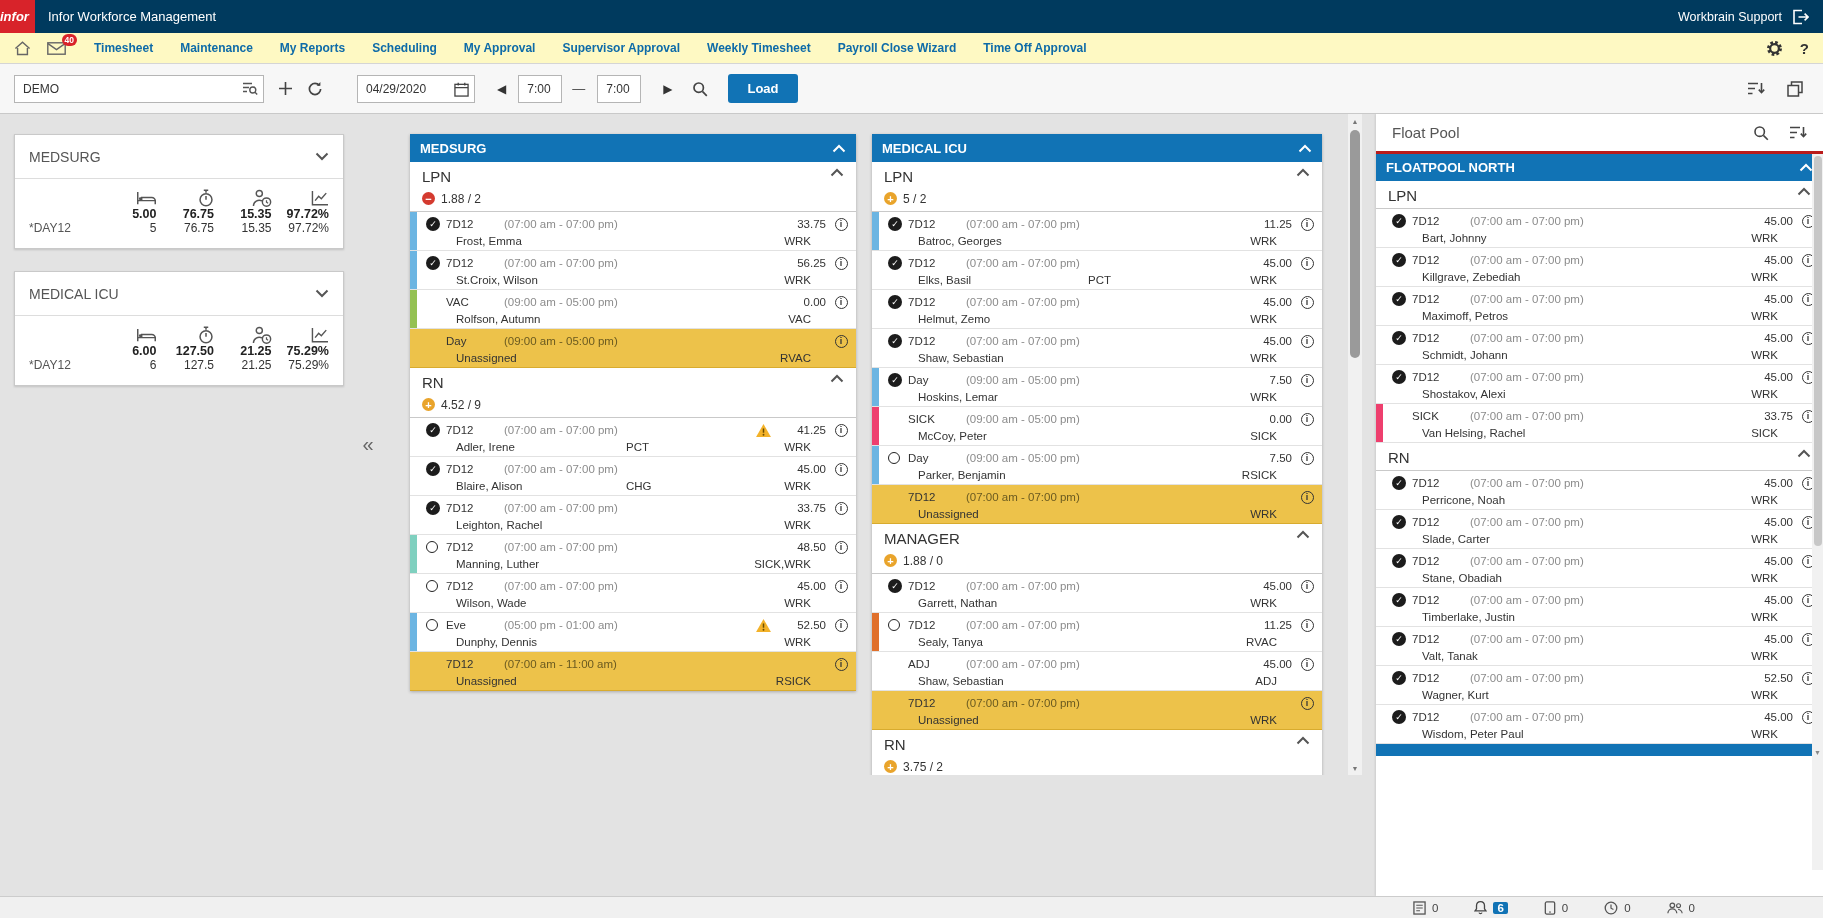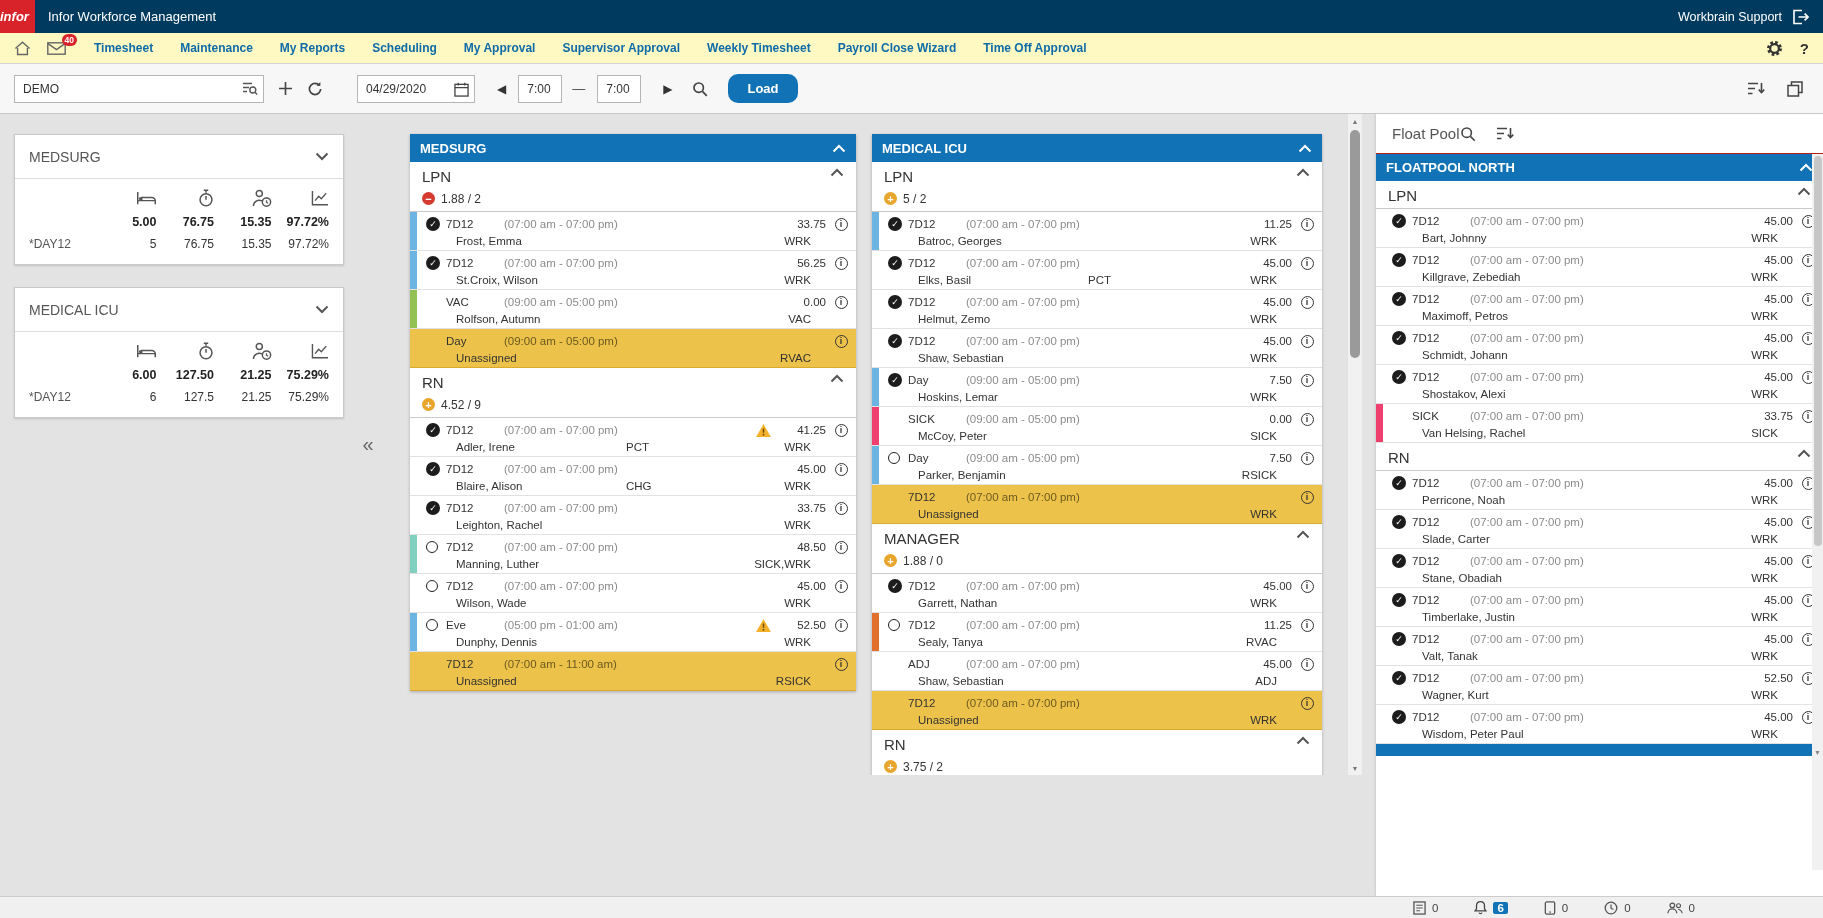--- a/index.html
+++ b/index.html
@@ -29,29 +29,29 @@
   .tb-input{height:28px;border:1px solid #b5b5b5;background:#fff;font-size:12px;color:#333;padding:0 8px;font-family:"Liberation Sans",sans-serif}
   .team-box{position:relative;width:250px}
   .team-box input{width:100%;padding-right:30px}
   .in-icon{position:absolute;right:6px;top:6px;cursor:pointer}
   .tb-ic{color:#444;cursor:pointer;margin-left:14px;display:inline-flex;align-items:center}
   .date-box{position:relative;width:118px;margin-left:34px}
   .date-box input{width:100%;padding-right:26px}
   .arrow-btn{font-size:12px;color:#333;cursor:pointer;margin-left:22px}
   .time-in{width:44px;margin-left:12px}
   .dash{color:#444;margin-left:10px;font-size:13px}
-  .load-btn{height:29px;padding:0 19px;background:#1173b5;color:#fff;font-weight:bold;font-size:13px;border:none;border-radius:10px;cursor:pointer;margin-left:20px;font-family:"Liberation Sans",sans-serif}
+  .load-btn{height:29px;padding:0 19px;background:#1173b5;color:#fff;font-weight:bold;font-size:13px;border:none;border-radius:3px;cursor:pointer;margin-left:20px;font-family:"Liberation Sans",sans-serif}
   .tb-right{margin-left:auto;display:flex;gap:22px;align-items:center;padding-right:6px}
 
   
   .content{flex:1;display:flex;background:#e3e3e3;overflow:hidden}
   .sidebar{width:352px;flex:none;padding:20px 0 0 14px}
   .mcard{width:330px;background:#fff;border:1px solid #c9c9c9;box-shadow:0 1px 2px rgba(0,0,0,.15);margin-bottom:22px}
   .mcard-head{height:44px;display:flex;align-items:center;justify-content:space-between;padding:0 14px;border-bottom:1px solid #ddd;font-size:14px;color:#555}
-  .mgrid{display:grid;grid-template-columns:70px 1fr 1fr 1fr 1fr;padding:10px 14px 13px;row-gap:8px;align-items:center}
+  .mgrid{display:grid;grid-template-columns:70px 1fr 1fr 1fr 1fr;padding:10px 14px 13px;row-gap:0;align-items:center}
   .mgrid>span{justify-self:end}
   .mg-label{justify-self:start!important;font-size:12px;color:#555}
   .mg-ic{color:#555}
   .mg-val{font-weight:bold;color:#222;font-size:12.5px}
   .mg-cell{font-size:12px;color:#333}
   .handle{width:32px;flex:none;height:661px;display:flex;align-items:center;justify-content:center;color:#666;font-size:20px;cursor:pointer}
 
   .board{width:964px;flex:none;height:661px;overflow:hidden;display:flex;padding:20px 26px 0;gap:16px}
   .sched-col{background:#fff;box-shadow:0 1px 3px rgba(0,0,0,.25);height:fit-content;flex:none}
   .col-1{width:446px}.col-2{width:450px}
@@ -86,21 +86,21 @@
   .code{margin-left:auto;text-align:right}
 
   
   .vscroll{width:14px;flex:none;height:661px;background:#f1f1f1;position:relative;cursor:pointer}
   .vs-up,.vs-dn{position:absolute;left:0;right:0;height:14px;display:flex;align-items:center;justify-content:center;color:#777;font-size:7px;cursor:pointer}
   .vs-up{top:0}.vs-dn{bottom:0}
   .vs-thumb{position:absolute;top:16px;left:2px;width:10px;height:228px;background:#9a9a9a;border-radius:5px;cursor:pointer}
 
   
   .floatpool{width:447px;flex:none;margin-left:14px;background:#fff;position:relative;display:flex;flex-direction:column;box-shadow:-1px 0 2px rgba(0,0,0,.1)}
-  .fp-head{height:40px;flex:none;display:flex;align-items:center;justify-content:flex-start;padding:0 16px;border-bottom:1px solid #b91c1c}
+  .fp-head{height:40px;flex:none;display:flex;align-items:center;justify-content:space-between;padding:0 16px;border-bottom:3px solid #b91c1c}
   .fp-title{font-size:15px;color:#555}
   .fp-head-icons{display:flex;gap:20px;color:#444}
   .fp-group-head{height:27px;flex:none;background:#1173b5;color:#fff;font-weight:bold;font-size:13px;display:flex;align-items:center;justify-content:space-between;padding:0 10px;cursor:pointer}
   .fp-list{overflow:hidden}
   .floatpool .sec-head{border-bottom:1px solid #c9c9c9;padding-bottom:5px;height:28px}
   .fp-next{height:12px;flex:none;background:#1173b5;cursor:pointer}
   .fp-scroll{position:absolute;right:0;top:40px;width:11px;height:716px;background:#f1f1f1;z-index:5;cursor:pointer}
   .fp-thumb{position:absolute;top:2px;left:1.5px;width:8px;height:390px;background:#c7c7c7;border-radius:4px;cursor:pointer}
   .fp-dn{position:absolute;bottom:112px;left:0;right:0;height:12px;display:flex;align-items:center;justify-content:center;color:#888;font-size:7px;cursor:pointer}
 

